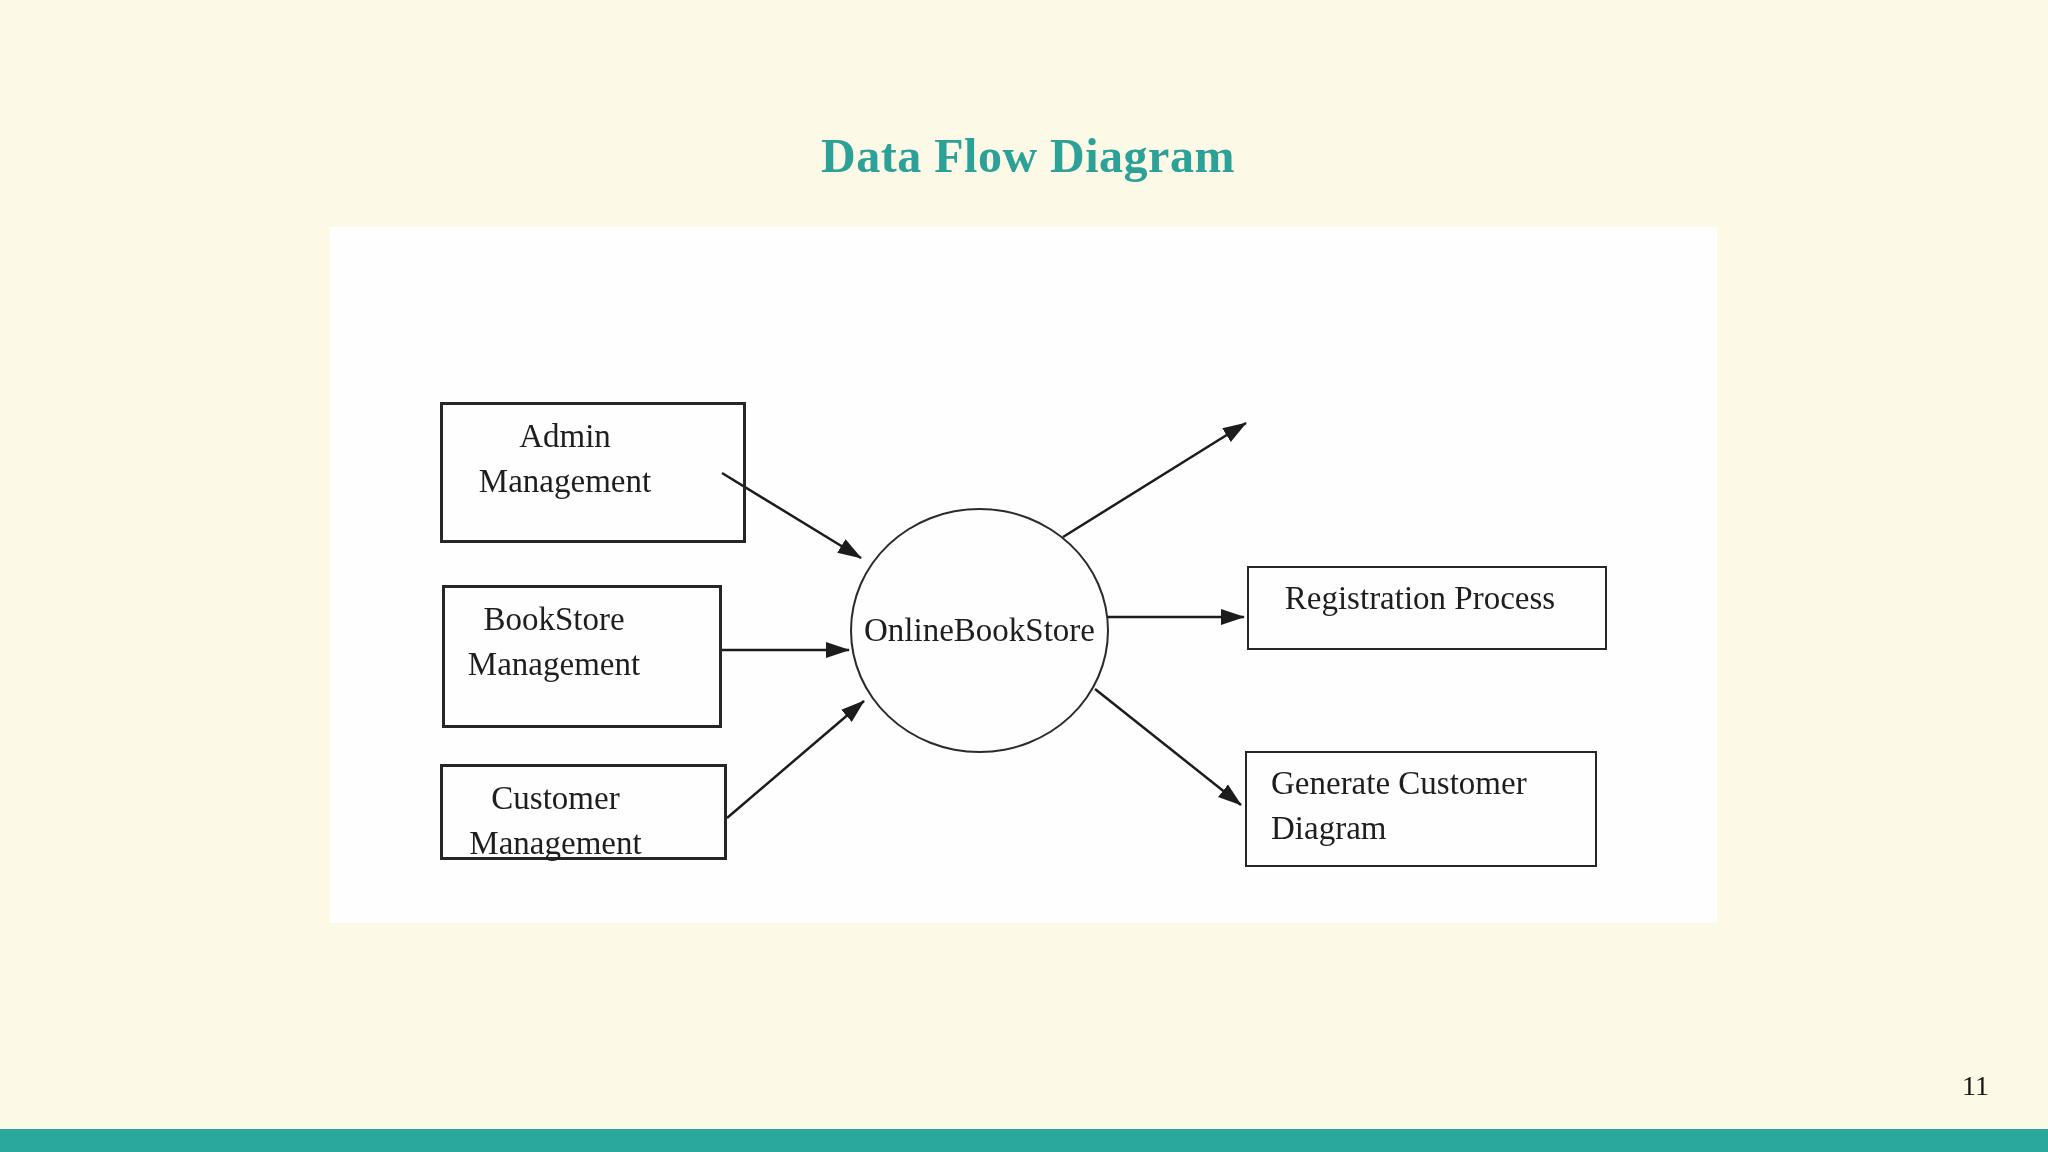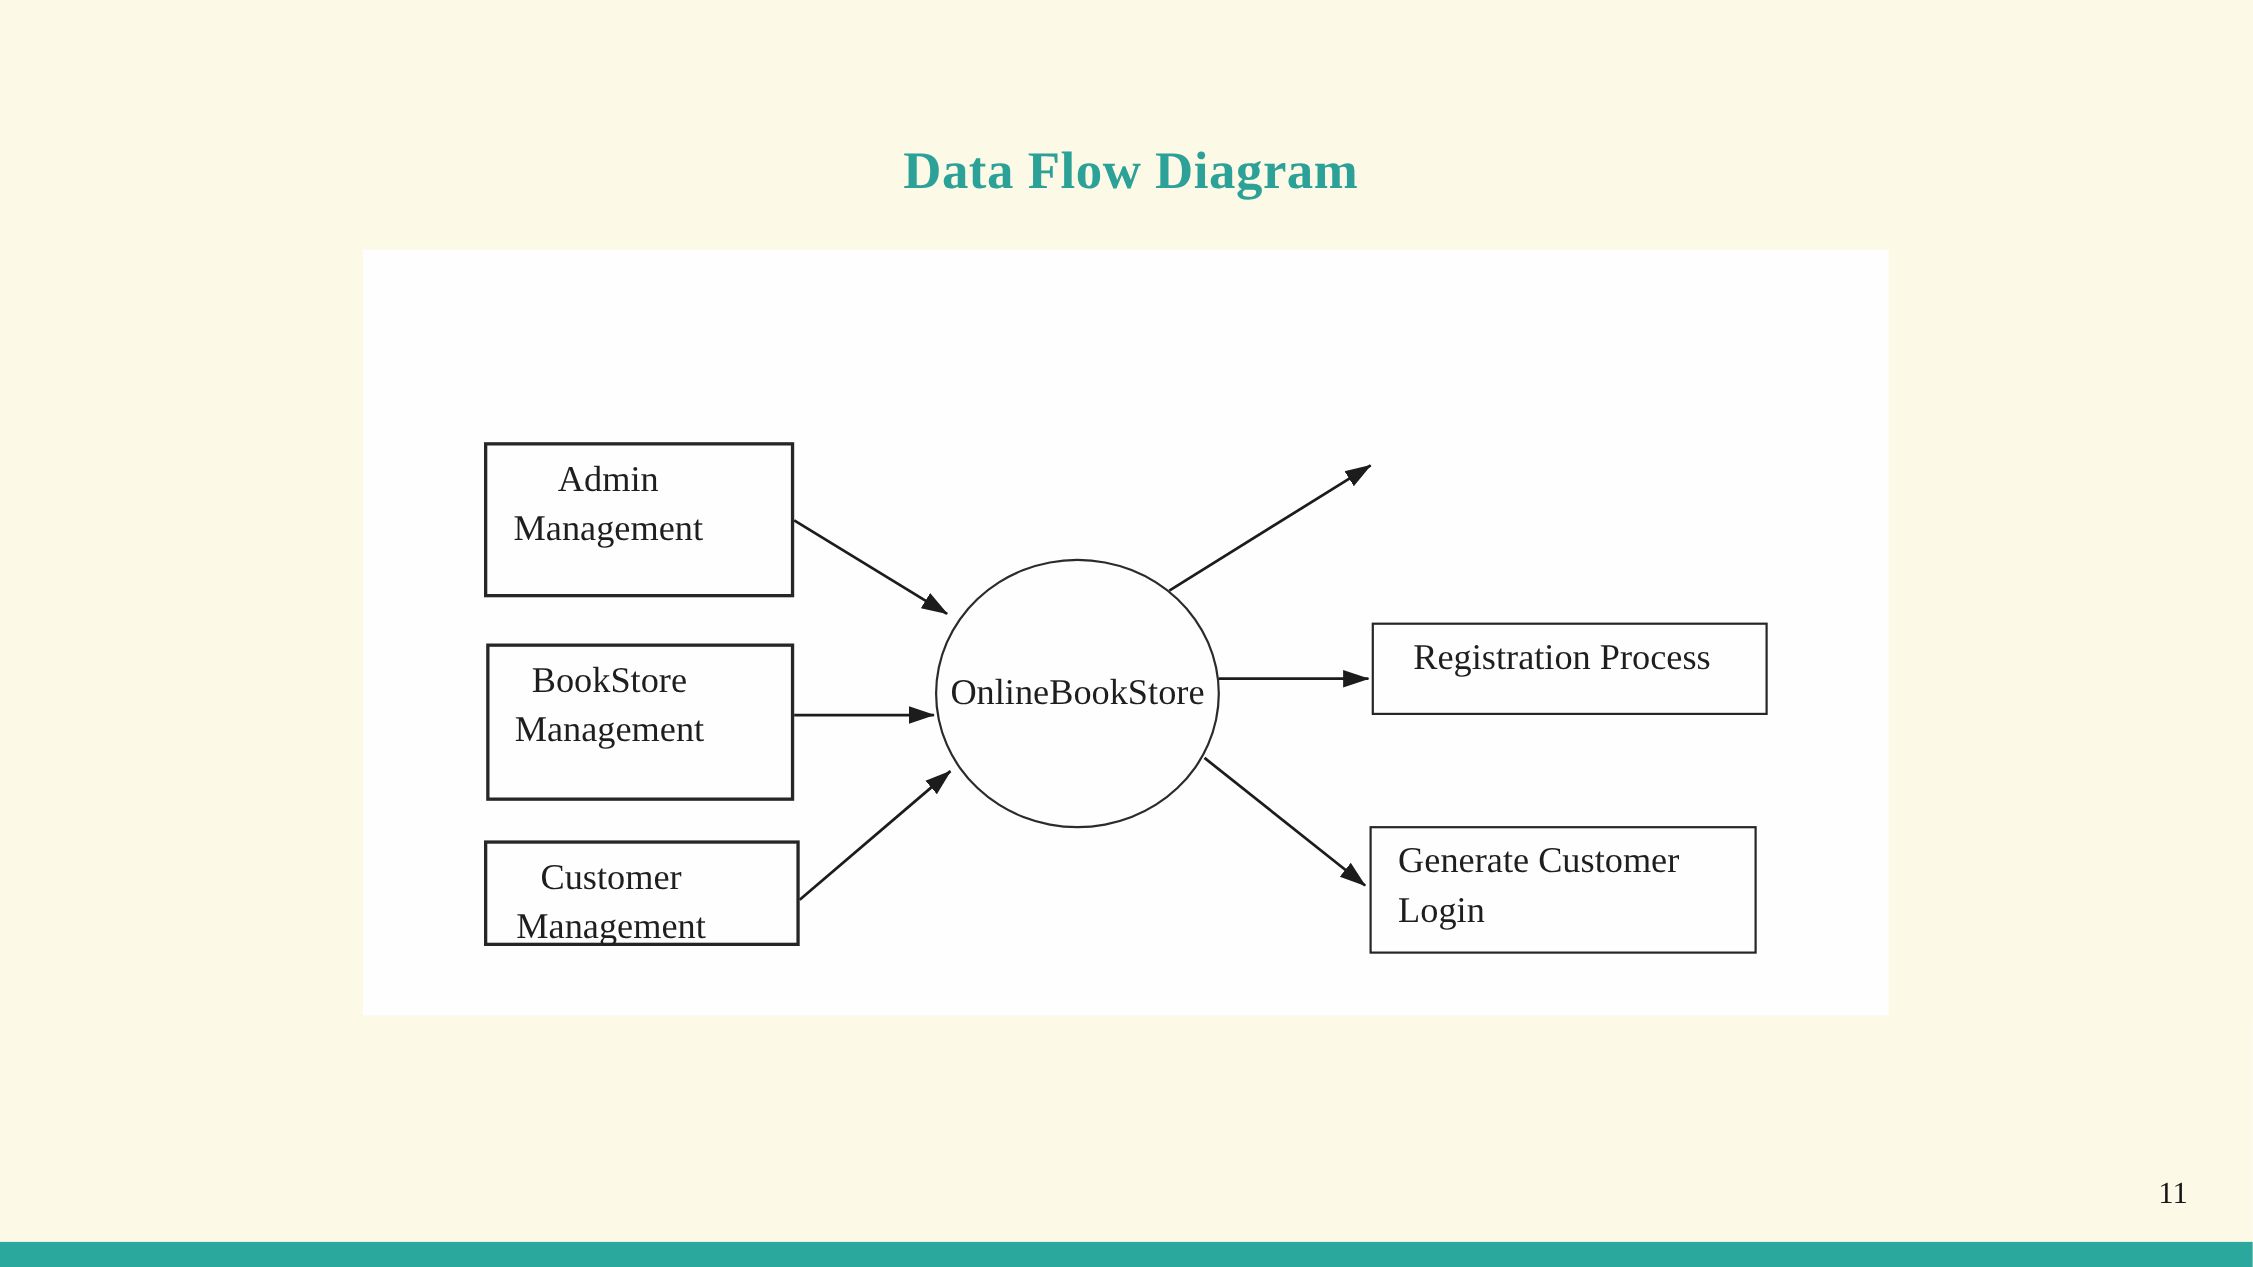--- a/index.html
+++ b/index.html
@@ -22,21 +22,21 @@
   .arrows line{stroke:var(--diagram-line,#1c1c1c);stroke-width:2.5;}
   .arrowhead-shape{fill:var(--diagram-line,#1c1c1c);}
   .node{
     position:absolute;box-sizing:border-box;
     color:var(--diagram-text,#1e1e1e);
     font-size:33px;line-height:45px;
   }
   .rect{border:3px solid #262626;text-align:center;padding-top:9px;}
   .rect .line{display:block;}
   .left-node{padding-right:56px;}
-  .node-admin{left:110px;top:175px;width:282px;height:141px;}
+  .node-admin{left:110px;top:175px;width:306px;height:141px;}
   .node-bookstore{left:112px;top:358px;width:280px;height:143px;}
   .node-customer{left:110px;top:537px;width:287px;height:96px;}
   .node-circle{
     left:520px;top:281px;width:259px;height:245px;
     border:2px solid #2b2b2b;border-radius:50%;
     display:flex;flex-direction:row;align-items:center;justify-content:center;
     text-align:center;
   }
   .node-login{left:920px;top:155px;width:348px;height:77px;border-width:2px;padding-top:8px;}
   .node-registration{left:917px;top:339px;width:360px;height:84px;border-width:2px;padding-top:8px;padding-right:14px;}
@@ -93,21 +93,21 @@
       <span class="line">BookStore</span>
     </div>
 
 
     <div class="node rect node-registration">
       <span class="line">Registration Process</span>
     </div>
 
     <div class="node rect node-generate">
       <span class="line">Generate Customer</span>
-      <span class="line">Login</span>
+      <span class="line">Diagram</span>
     </div>
 
   </div>
 
   <div class="page-number">11</div>
 
   <div class="footer-bar"></div>
 
 </div>
 

